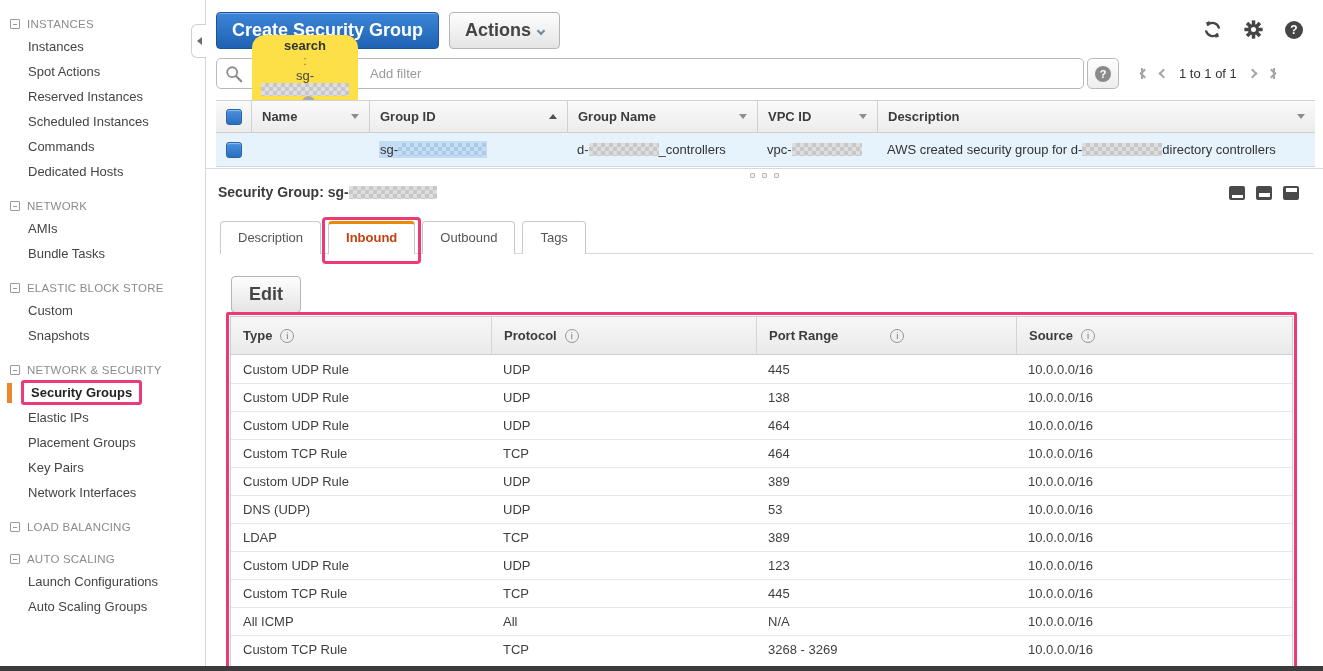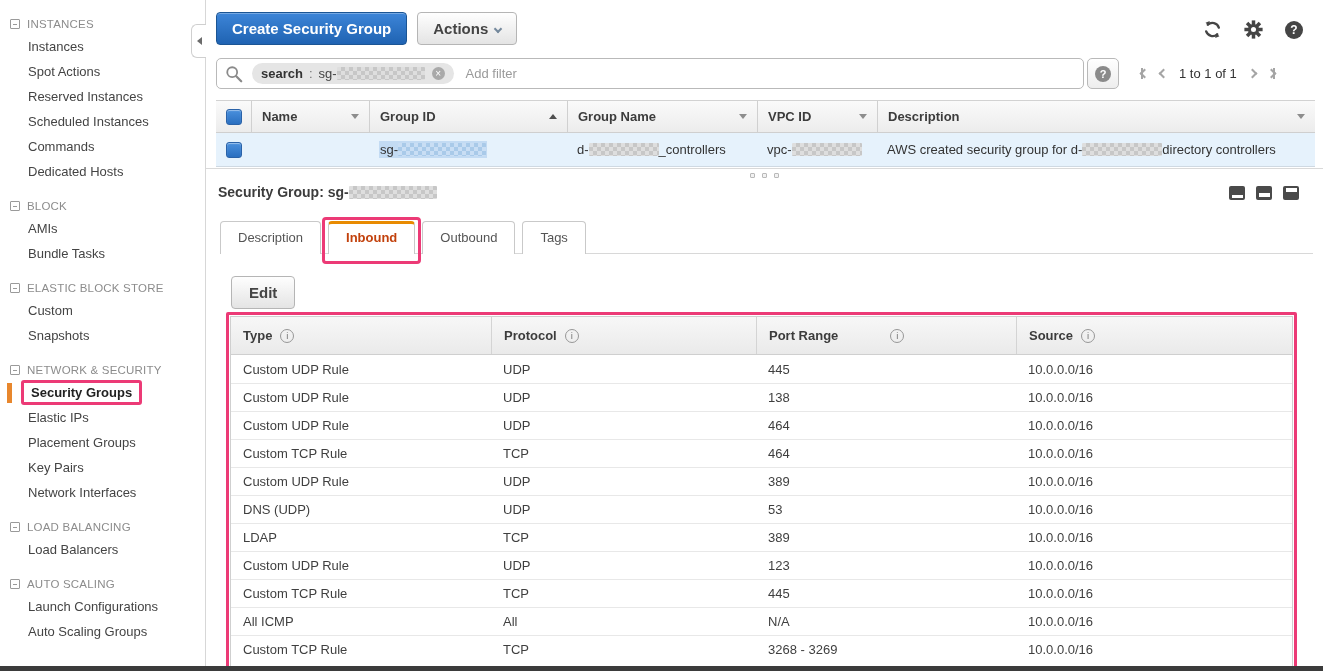--- a/index.html
+++ b/index.html
@@ -22,36 +22,36 @@
 
   
   .main { position:absolute; left:205px; top:0; right:0; bottom:0; border-left:1px solid #d7d7d7; background:#fff; }
   .collapse-tab { position:absolute; left:-15px; top:24px; width:15px; height:34px; background:#fff;
               border:1px solid #cfcfcf; border-right:none; border-radius:6px 0 0 6px;
               display:flex; align-items:center; justify-content:center; z-index:6; cursor:pointer; }
   .tri-left { width:0; height:0; border-top:4px solid transparent; border-bottom:4px solid transparent; border-right:5px solid #6b6b6b; }
 
   
   .toolbar { position:absolute; left:10px; top:12px; display:flex; gap:10px; }
-  .btn { border-radius:4px; font-weight:bold; font-size:15px; padding:7px 15px; cursor:pointer;
+  .btn { border-radius:4px; font-weight:bold; font-size:18px; padding:7px 15px; cursor:pointer;
          font-family:"Liberation Sans", sans-serif; }
   .btn-primary { background:linear-gradient(#3d85d8,#1f63b2); border:1px solid #1b5594; color:#fff;
          box-shadow:inset 0 1px 0 rgba(255,255,255,.3); }
   .btn-default { background:linear-gradient(#fefefe,#e4e4e4); border:1px solid #b5b5b5; color:#444; }
   .btn-default .caret { display:inline-block; width:6px; height:6px; border-right:2px solid #74889c;
          border-bottom:2px solid #74889c; transform:rotate(45deg); margin-left:7px; vertical-align:2px; }
   .top-icons { position:absolute; right:20px; top:20px; display:flex; align-items:center; gap:22px; }
   .help-badge { width:18px; height:18px; border-radius:50%; background:#454545; color:#fff; font-weight:bold;
          font-size:12px; display:flex; align-items:center; justify-content:center; cursor:pointer; }
 
   
   .search-row { position:absolute; left:10px; top:58px; right:12px; display:flex; align-items:center; }
   .search-box { flex:0 0 auto; width:868px; height:31px; border:1px solid #b9b9b9; border-radius:5px;
          background:#fff; display:flex; align-items:center; padding:0 8px; }
-  .pill { background:#e5e5e5; border-radius:13px; padding:3px 9px; margin-left:9px; display:flex; align-items:center; }
+  .pill { background:#fde047; border-radius:13px; padding:3px 9px; margin-left:9px; display:flex; align-items:center;flex-direction:column; }
   .pill .k { font-weight:bold; color:#333; }
   .pill .colon { color:#777; margin:0 6px; }
   .pill-x { width:13px; height:13px; border-radius:50%; background:#a9a9a9; color:#fff; font-size:10px; line-height:13px;
          text-align:center; margin-left:7px; cursor:pointer; }
   .add-filter { color:#9a9a9a; margin-left:12px; }
   .q-btn { height:31px; width:32px; border:1px solid #b9b9b9; border-radius:5px; background:linear-gradient(#fff,#ededed);
          display:flex; align-items:center; justify-content:center; margin-left:3px; cursor:pointer; }
   .q-circle { width:16px; height:16px; border-radius:50%; background:#8a8a8a; color:#fff; font-size:11px; font-weight:bold;
          display:flex; align-items:center; justify-content:center; }
   .pager { display:flex; align-items:center; gap:12px; margin-left:22px; }
@@ -165,21 +165,21 @@
 
   <div class="sidebar-item">
     <span class="item-label">Dedicated Hosts</span>
   </div>
 </div>
   </div>
 
   <div class="sb-section">
     <div class="sb-title">
       <span class="minus-box"></span>
-      <span class="section-title-text">BLOCK</span>
+      <span class="section-title-text">NETWORK</span>
     </div>
     <div class="section-items">
   <div class="sidebar-item">
     <span class="item-label">AMIs</span>
   </div>
 
   <div class="sidebar-item">
     <span class="item-label">Bundle Tasks</span>
   </div>
 </div>
@@ -227,25 +227,20 @@
     <span class="item-label">Network Interfaces</span>
   </div>
 </div>
   </div>
 
   <div class="sb-section">
     <div class="sb-title">
       <span class="minus-box"></span>
       <span class="section-title-text">LOAD BALANCING</span>
     </div>
-    <div class="section-items">
-  <div class="sidebar-item">
-    <span class="item-label">Load Balancers</span>
-  </div>
-</div>
   </div>
 
   <div class="sb-section">
     <div class="sb-title">
       <span class="minus-box"></span>
       <span class="section-title-text">AUTO SCALING</span>
     </div>
     <div class="section-items">
   <div class="sidebar-item">
     <span class="item-label">Launch Configurations</span>

